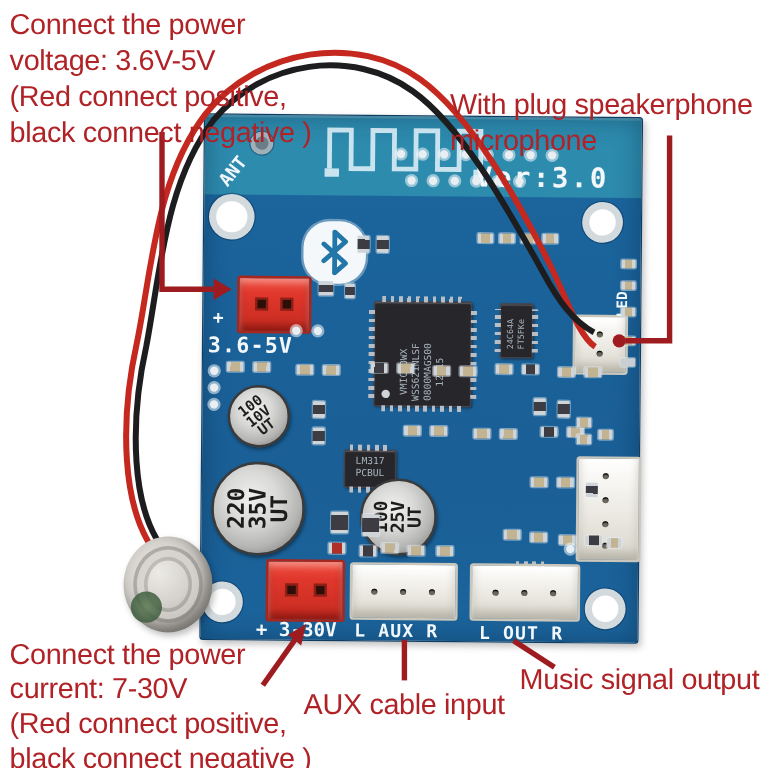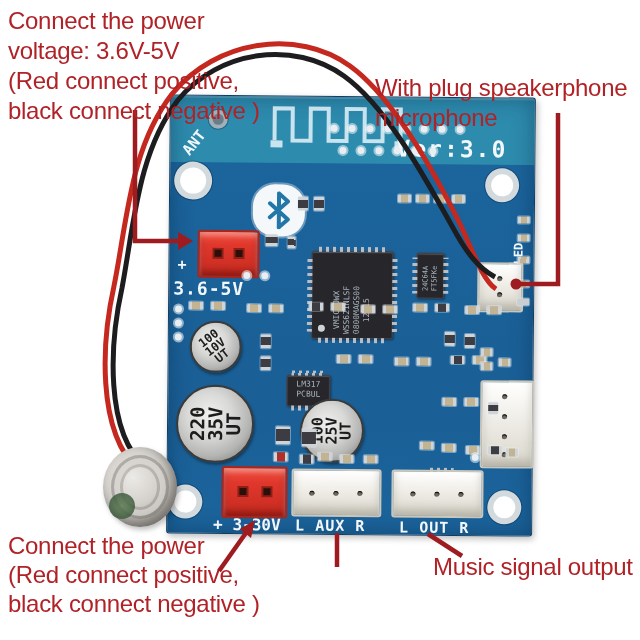--- a/index.html
+++ b/index.html
@@ -285,17 +285,19 @@
     <div>voltage: 3.6V-5V</div>
     <div>(Red connect positive,</div>
     <div>black connect negative )</div>
   </div>
   <div class="callout" style="left:375px;top:44px;margin-top:29px;">
     <div>With plug speakerphone</div>
     <div>microphone</div>
   </div>
   <div class="callout bl" style="left:8px;top:531px;">
     <div>Connect the power</div>
+    <div>current: 7-30V</div>
     <div>(Red connect positive,</div>
     <div>black connect negative )</div>
   </div>
+  <div class="callout" style="left:253px;top:573px;">AUX cable input</div>
   <div class="callout" style="left:433px;top:552px;">Music signal output</div>
 </div>
 
 </body></html>

